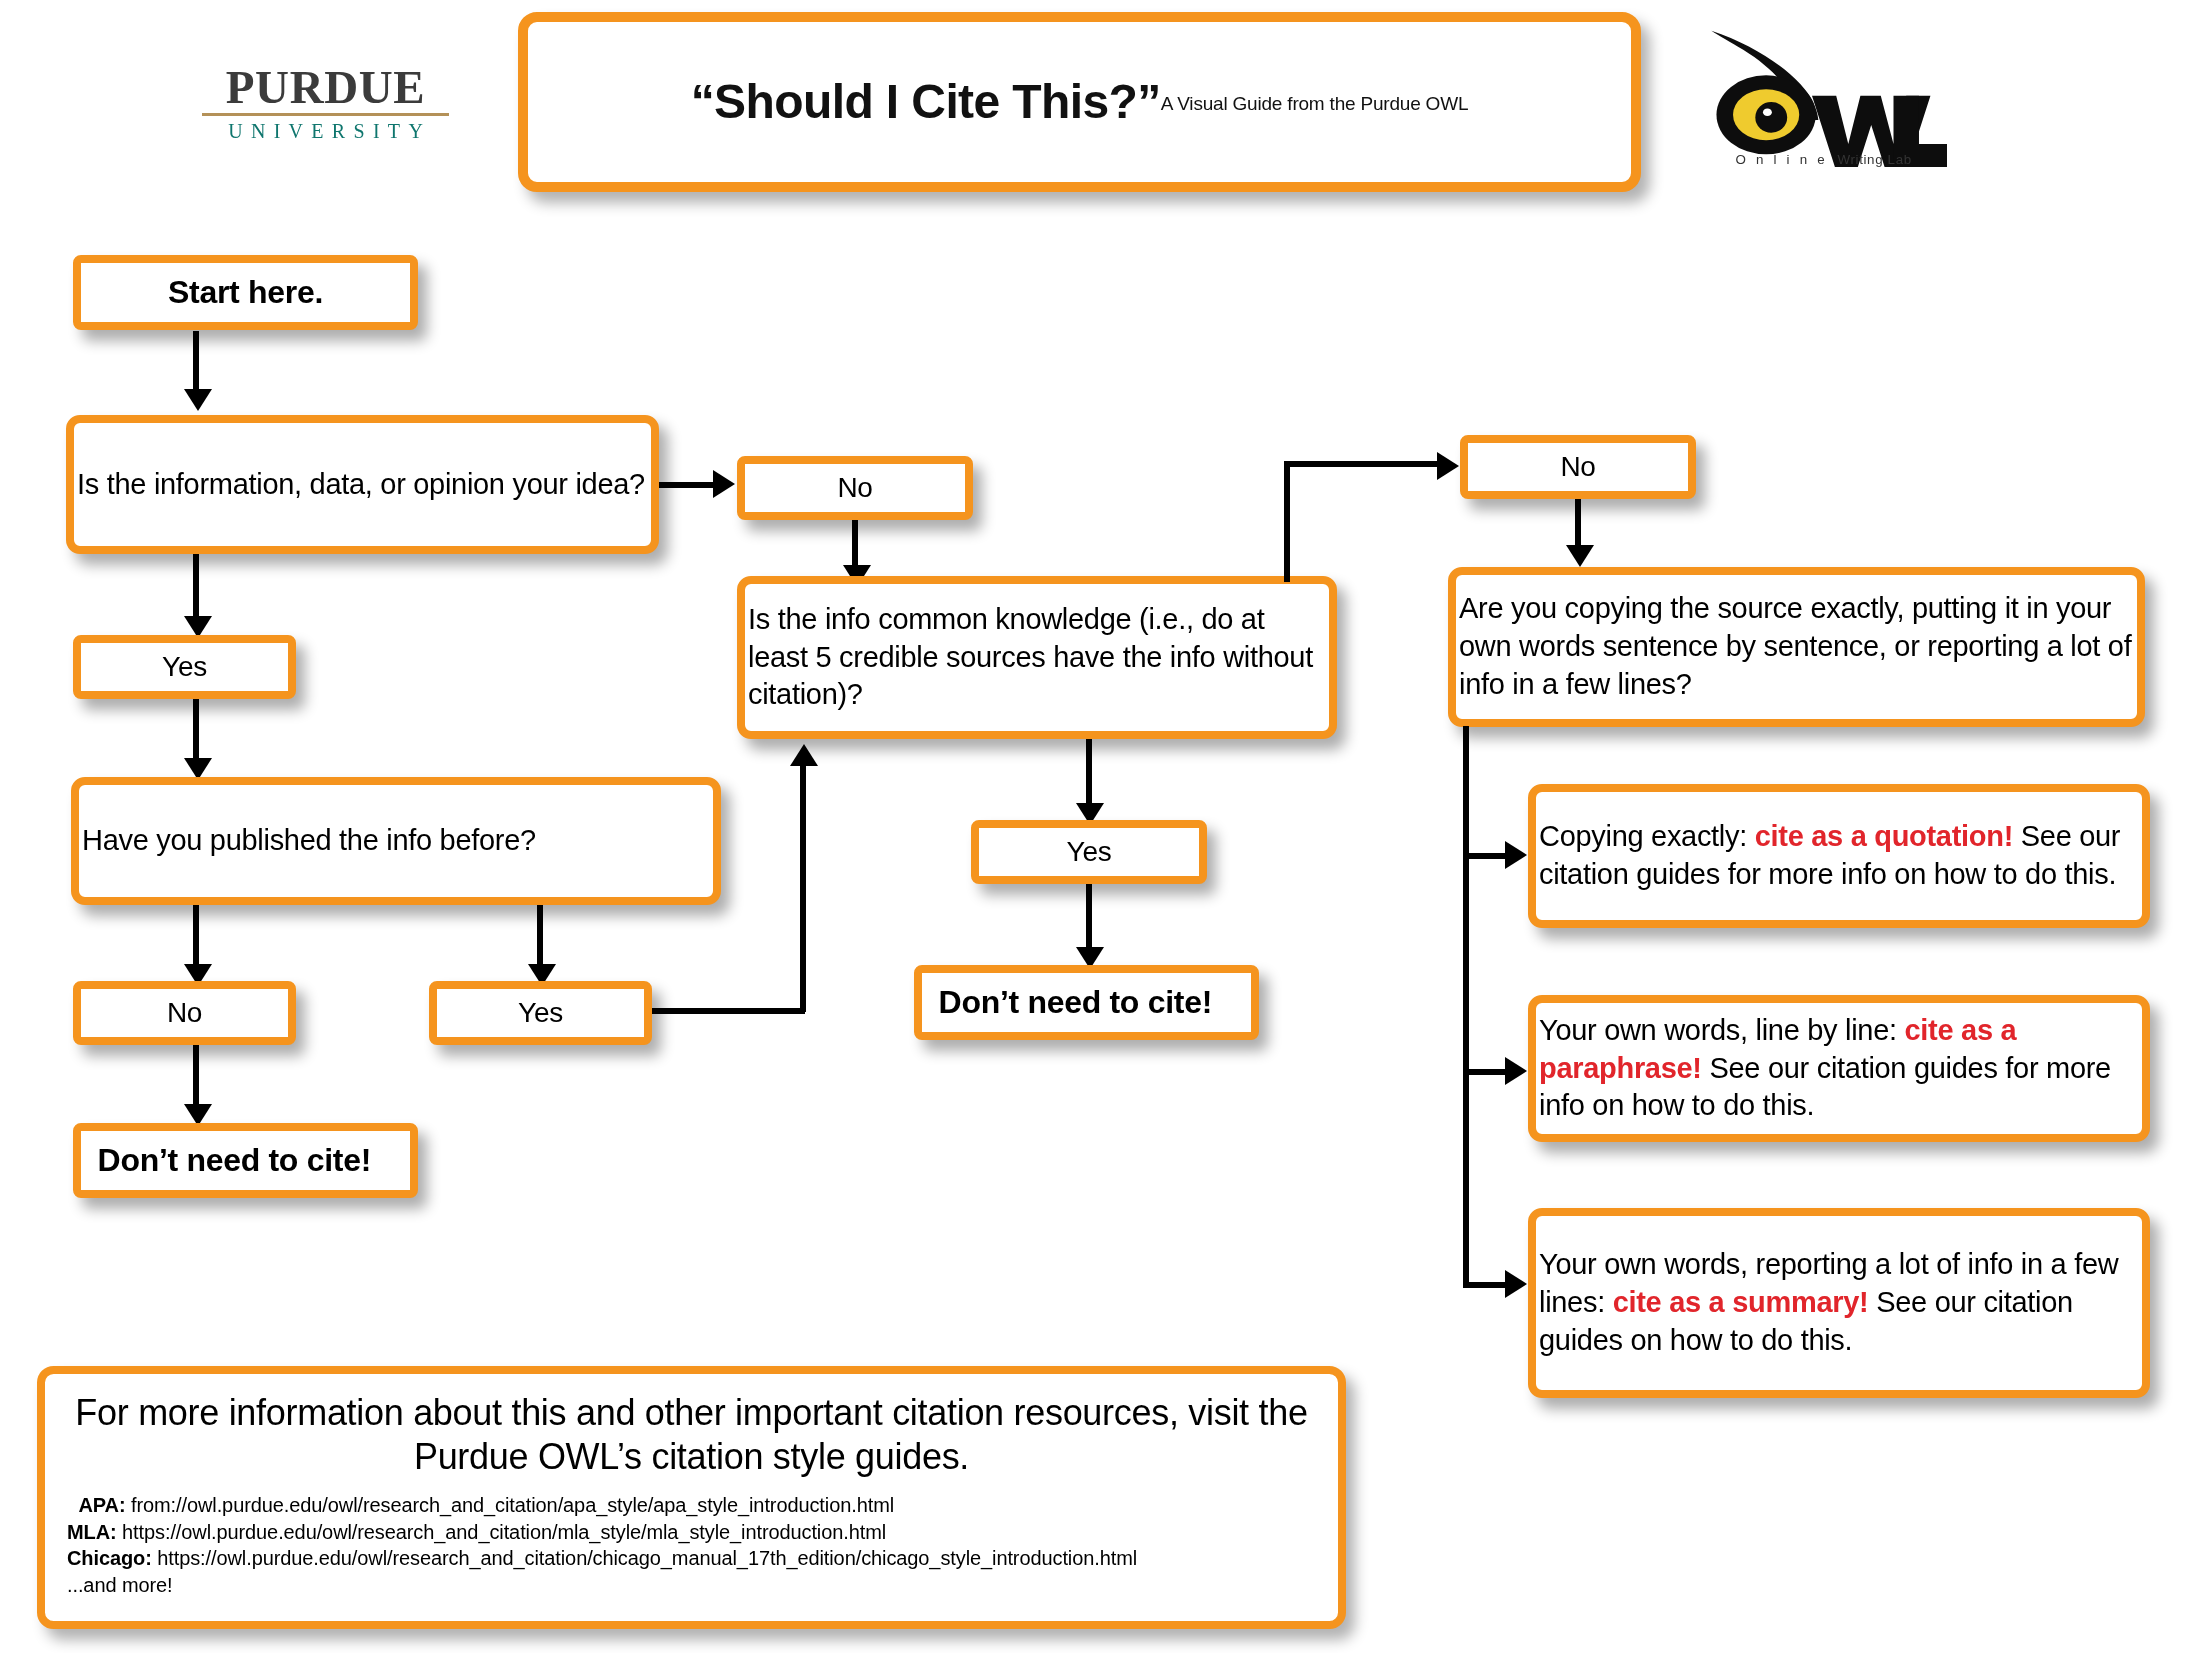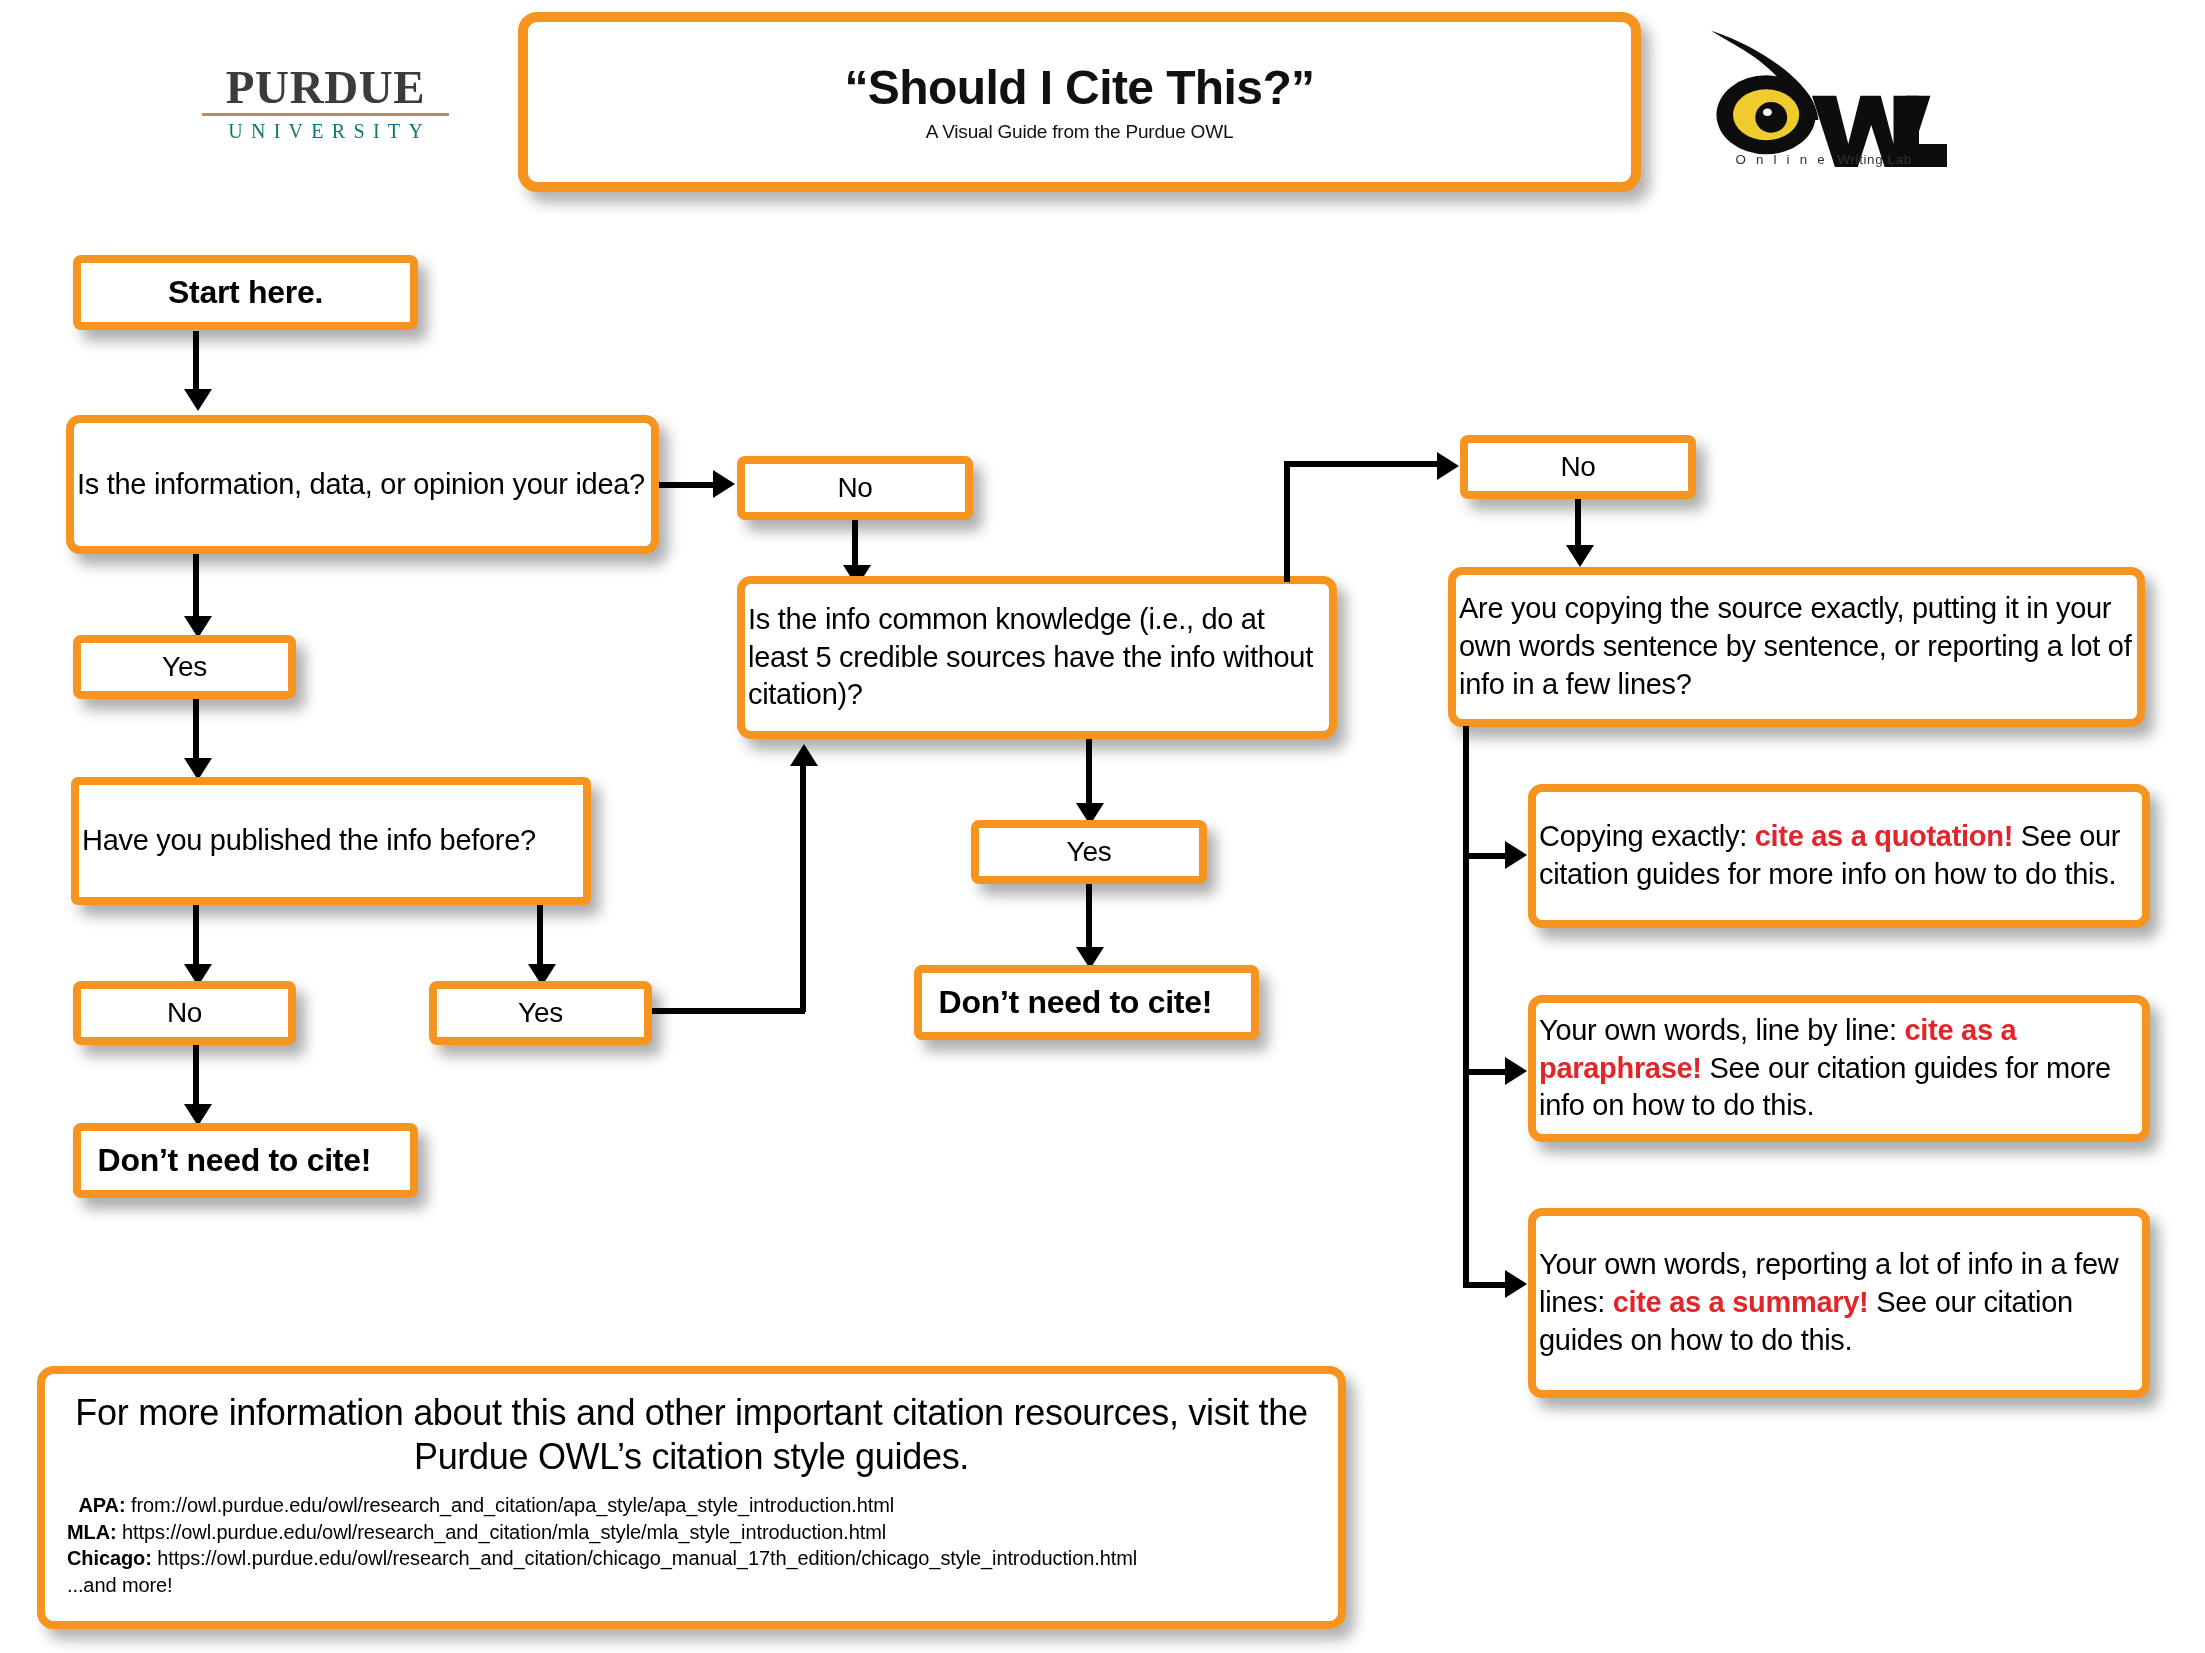--- a/index.html
+++ b/index.html
@@ -19,21 +19,21 @@
   .node.lbl{border-radius:8px;}
   .node.lbl .txt{text-align:center;font-size:28px;line-height:1.1;}
 
   .red{color:#E1252B;font-weight:bold;}
   .redonly{color:#E1252B;font-weight:bold;}
 
   
   #titlebox{position:absolute;left:518px;top:11.5px;width:1123px;height:180px;
             box-sizing:border-box;background:#fff;border:10.2px solid #F5941E;border-radius:19px;
             box-shadow:9px 10.2px 14px rgba(0,0,0,0.30);
-            display:flex;flex-direction:column;align-items:center;justify-content:center;}
+            display:flex;flex-direction:row;align-items:center;justify-content:center;}
   #titlebox .t1{font-size:48px;font-weight:bold;color:#111;letter-spacing:-0.6px;}
   #titlebox .t2{font-size:19px;color:#111;margin-top:5.1px;letter-spacing:-0.2px;}
 
   #purdue{position:absolute;left:198px;top:64px;width:255px;text-align:center;}
   #purdue .pu{font-family:"Liberation Serif","DejaVu Serif",serif;font-size:47px;
               color:#3b3b3b;font-weight:700;letter-spacing:0.6px;line-height:0.98;}
   #purdue .rule{height:3.2px;background:#B49158;margin:3.2px 3.8px 3.8px 3.8px;}
   #purdue .uni{font-family:"Liberation Serif","DejaVu Serif",serif;font-size:20px;
                color:#0f766e;letter-spacing:8.3px;padding-left:8.3px;}
 
@@ -105,21 +105,21 @@
   <div class="ln hln" style="left:659px;top:482px;width:64px;"></div>
   <div class="ar ar-r" style="left:713px;top:470px;"></div>
 
   <div class="node lbl center" style="left:73px;top:635px;width:223px;height:64px;">
     <div class="txt">Yes</div>
   </div>
 
   <div class="ln vln" style="left:193px;top:699px;height:70px;"></div>
   <div class="ar ar-d" style="left:184px;top:758px;"></div>
 
-  <div class="node pad" style="left:71px;top:777px;width:520px;height:128px;border-radius:7px;">
+  <div class="node pad" style="left:71px;top:777px;width:650px;height:128px;">
     <div class="txt">Have you published the info before?</div>
   </div>
 
   <div class="ln vln" style="left:193px;top:905px;height:70px;"></div>
   <div class="ar ar-d" style="left:184px;top:964px;"></div>
 
   <div class="node lbl center" style="left:73px;top:981px;width:223px;height:64px;">
     <div class="txt">No</div>
   </div>
 

